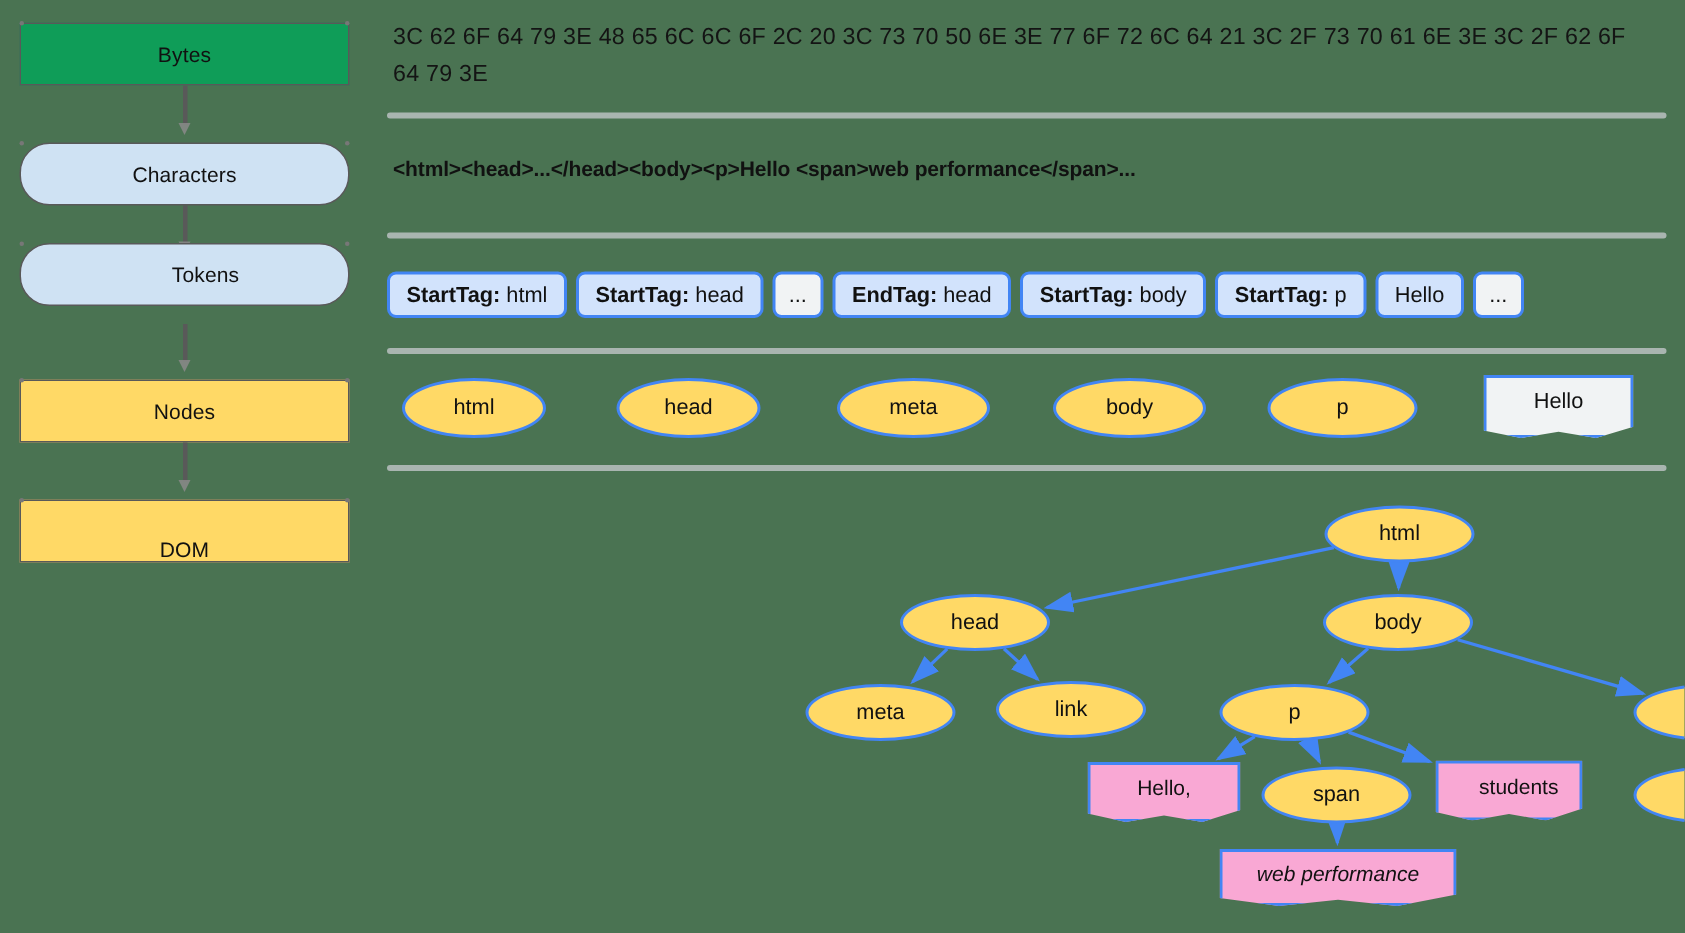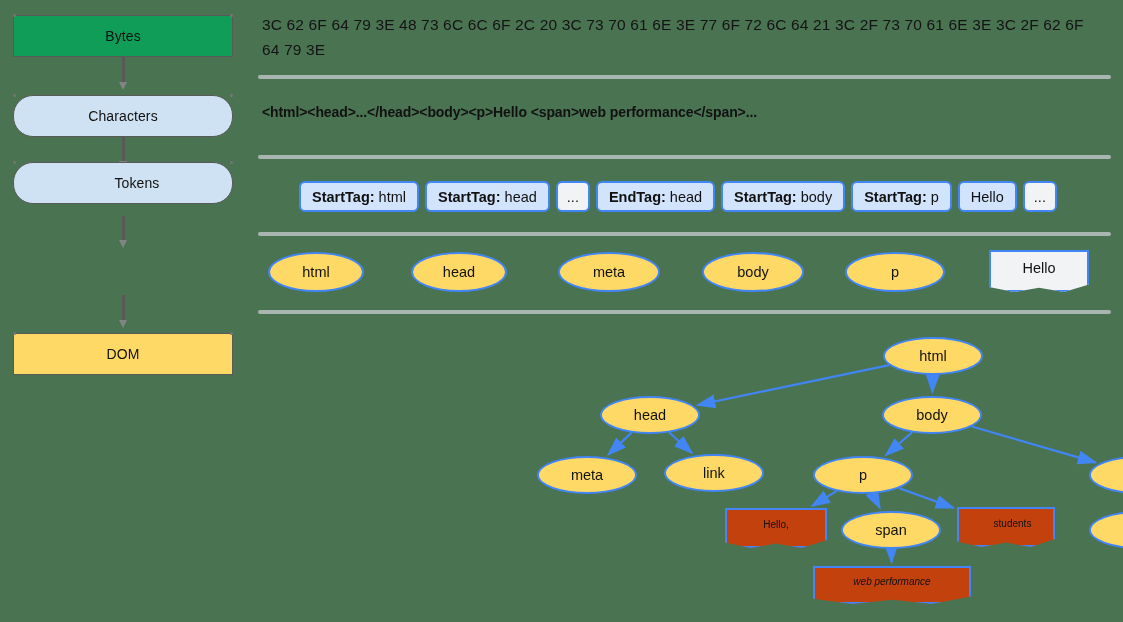--- a/index.html
+++ b/index.html
@@ -101,21 +101,20 @@
     letter-spacing: -.1px;
   }
 
   
   #tokens-row {
     position: absolute;
     left: 8px; top: 181px;
     display: flex;
     align-items: flex-start;
     gap: 6px;
-    margin-left: 41px;
   }
   .token-chip {
     height: 31px;
     box-sizing: border-box;
     padding: 0 11px;
     border: 2px solid #4285f4;
     border-radius: 6px;
     background: #d2e3fc;
     display: flex;
     align-items: center;
@@ -172,25 +171,25 @@
     align-items: center;
     justify-content: center;
     font-size: 14.5px;
     color: #111;
     z-index: 2;
   }
   .tree-doc {
     position: absolute;
     box-sizing: border-box;
     border: 2.5px solid #4285f4;
-    background: #c2410c;
-    display: flex;
-    align-items: center;
-    justify-content: center;
-    font-size: 10px;
+    background: #f9a8d4;
+    display: flex;
+    align-items: center;
+    justify-content: center;
+    font-size: 14px;
     color: #111;
     z-index: 2;
     -webkit-clip-path: polygon(0% 0%, 100% 0%, 100% 80%, 75% 100%, 50% 89%, 25% 100%, 0% 86%);
     clip-path: polygon(0% 0%, 100% 0%, 100% 80%, 75% 100%, 50% 89%, 25% 100%, 0% 86%);
     padding-bottom: 7px;
   }
 </style>
 </head>
 <body>
 
@@ -209,32 +208,35 @@
       <div class="shaft" style="height: 25px;"></div>
       <div class="head" style="top: 24px;"></div>
     </div>
     <div class="stage-box blue" style="top: 162px; padding-left: 28px;">
       <span>Tokens</span>
     </div>
     <div class="stage-arrow" style="top: 216px; height: 37px;">
       <div class="shaft" style="height: 25px;"></div>
       <div class="head" style="top: 24px;"></div>
     </div>
+    <div class="stage-box amber" style="top: 253px;">
+      <span>Nodes</span>
+    </div>
     <div class="stage-arrow" style="top: 295px; height: 38px;">
       <div class="shaft" style="height: 26px;"></div>
       <div class="head" style="top: 25px;"></div>
     </div>
-    <div class="stage-box amber" style="top: 333px;">
+    <div class="stage-box amber" style="top: 333px; align-items: flex-end;">
       <span>DOM</span>
     </div>
   </div>
 
 <div id="content">
 
-  <div id="bytes-text">3C 62 6F 64 79 3E 48 73 6C 6C 6F 2C 20 3C 73 70 61 6E 3E 77 6F 72 6C 64 21 3C 2F 73 70 61 6E 3E 3C 2F 62 6F 64 79 3E</div>
+  <div id="bytes-text">3C 62 6F 64 79 3E 48 65 6C 6C 6F 2C 20 3C 73 70 50 6E 3E 77 6F 72 6C 64 21 3C 2F 73 70 61 6E 3E 3C 2F 62 6F 64 79 3E</div>
   <div id="chars-text">&lt;html&gt;&lt;head&gt;...&lt;/head&gt;&lt;body&gt;&lt;p&gt;Hello &lt;span&gt;web performance&lt;/span&gt;...</div>
 
   <div id="tokens-row">
       <div class="token-chip">
         <b>StartTag:</b>
         <span>html</span>
       </div>
       <div class="token-chip">
         <b>StartTag:</b>
         <span>head</span>

